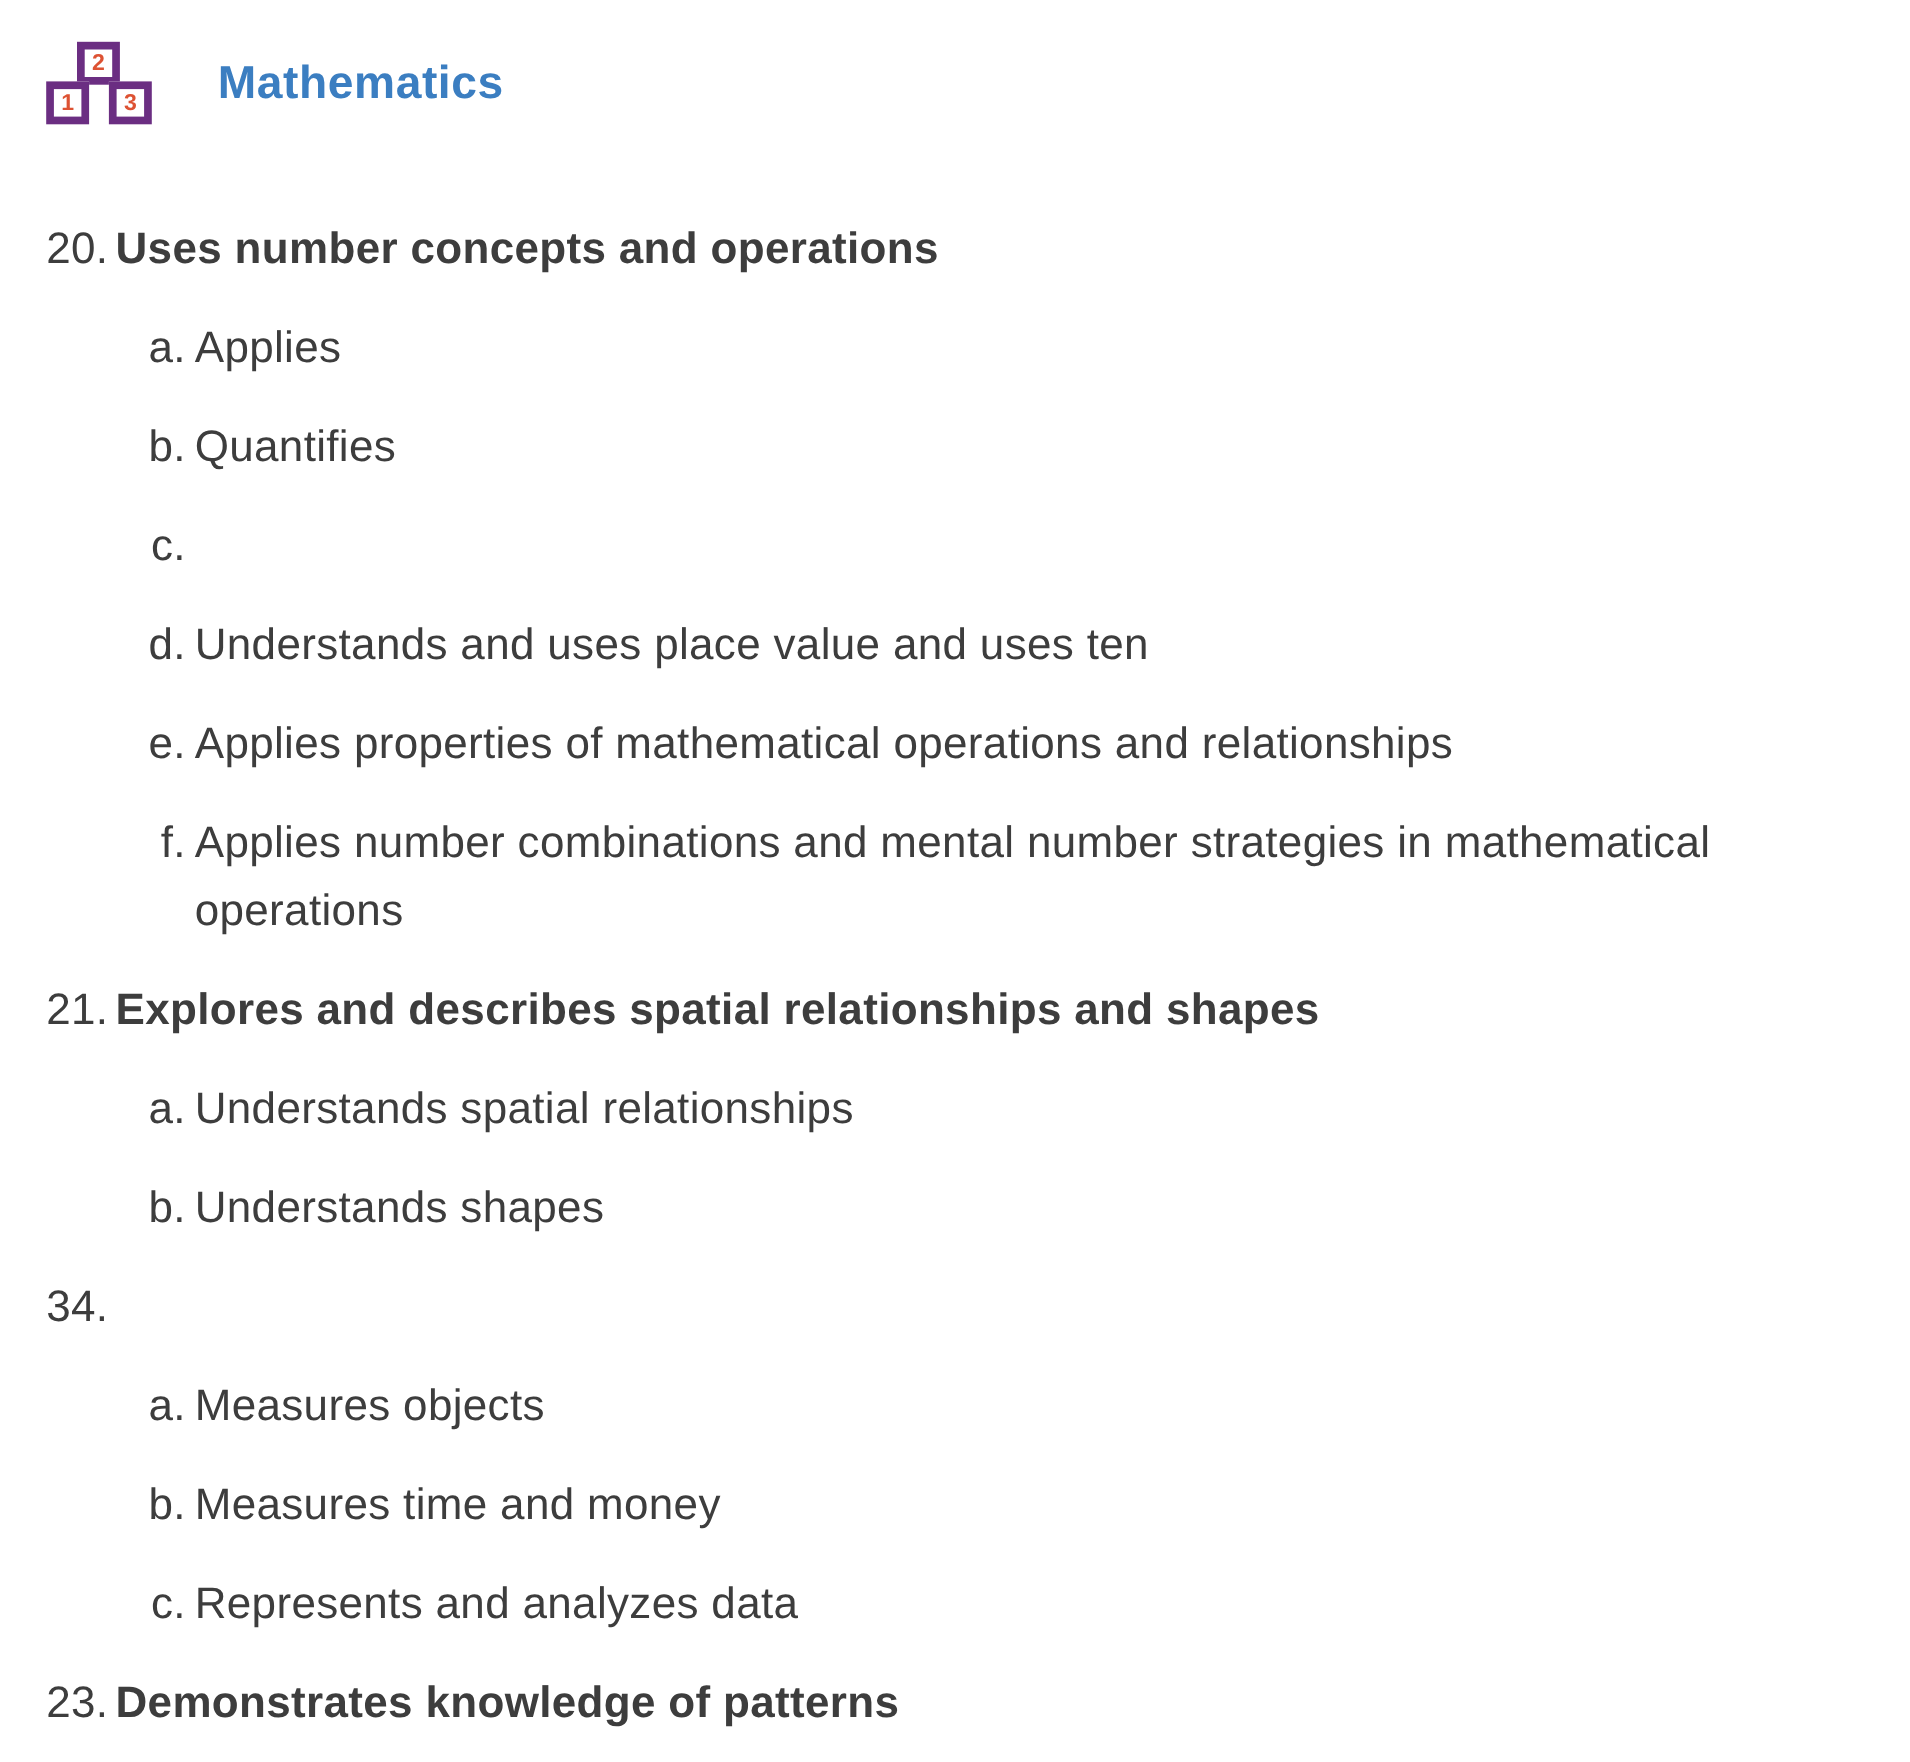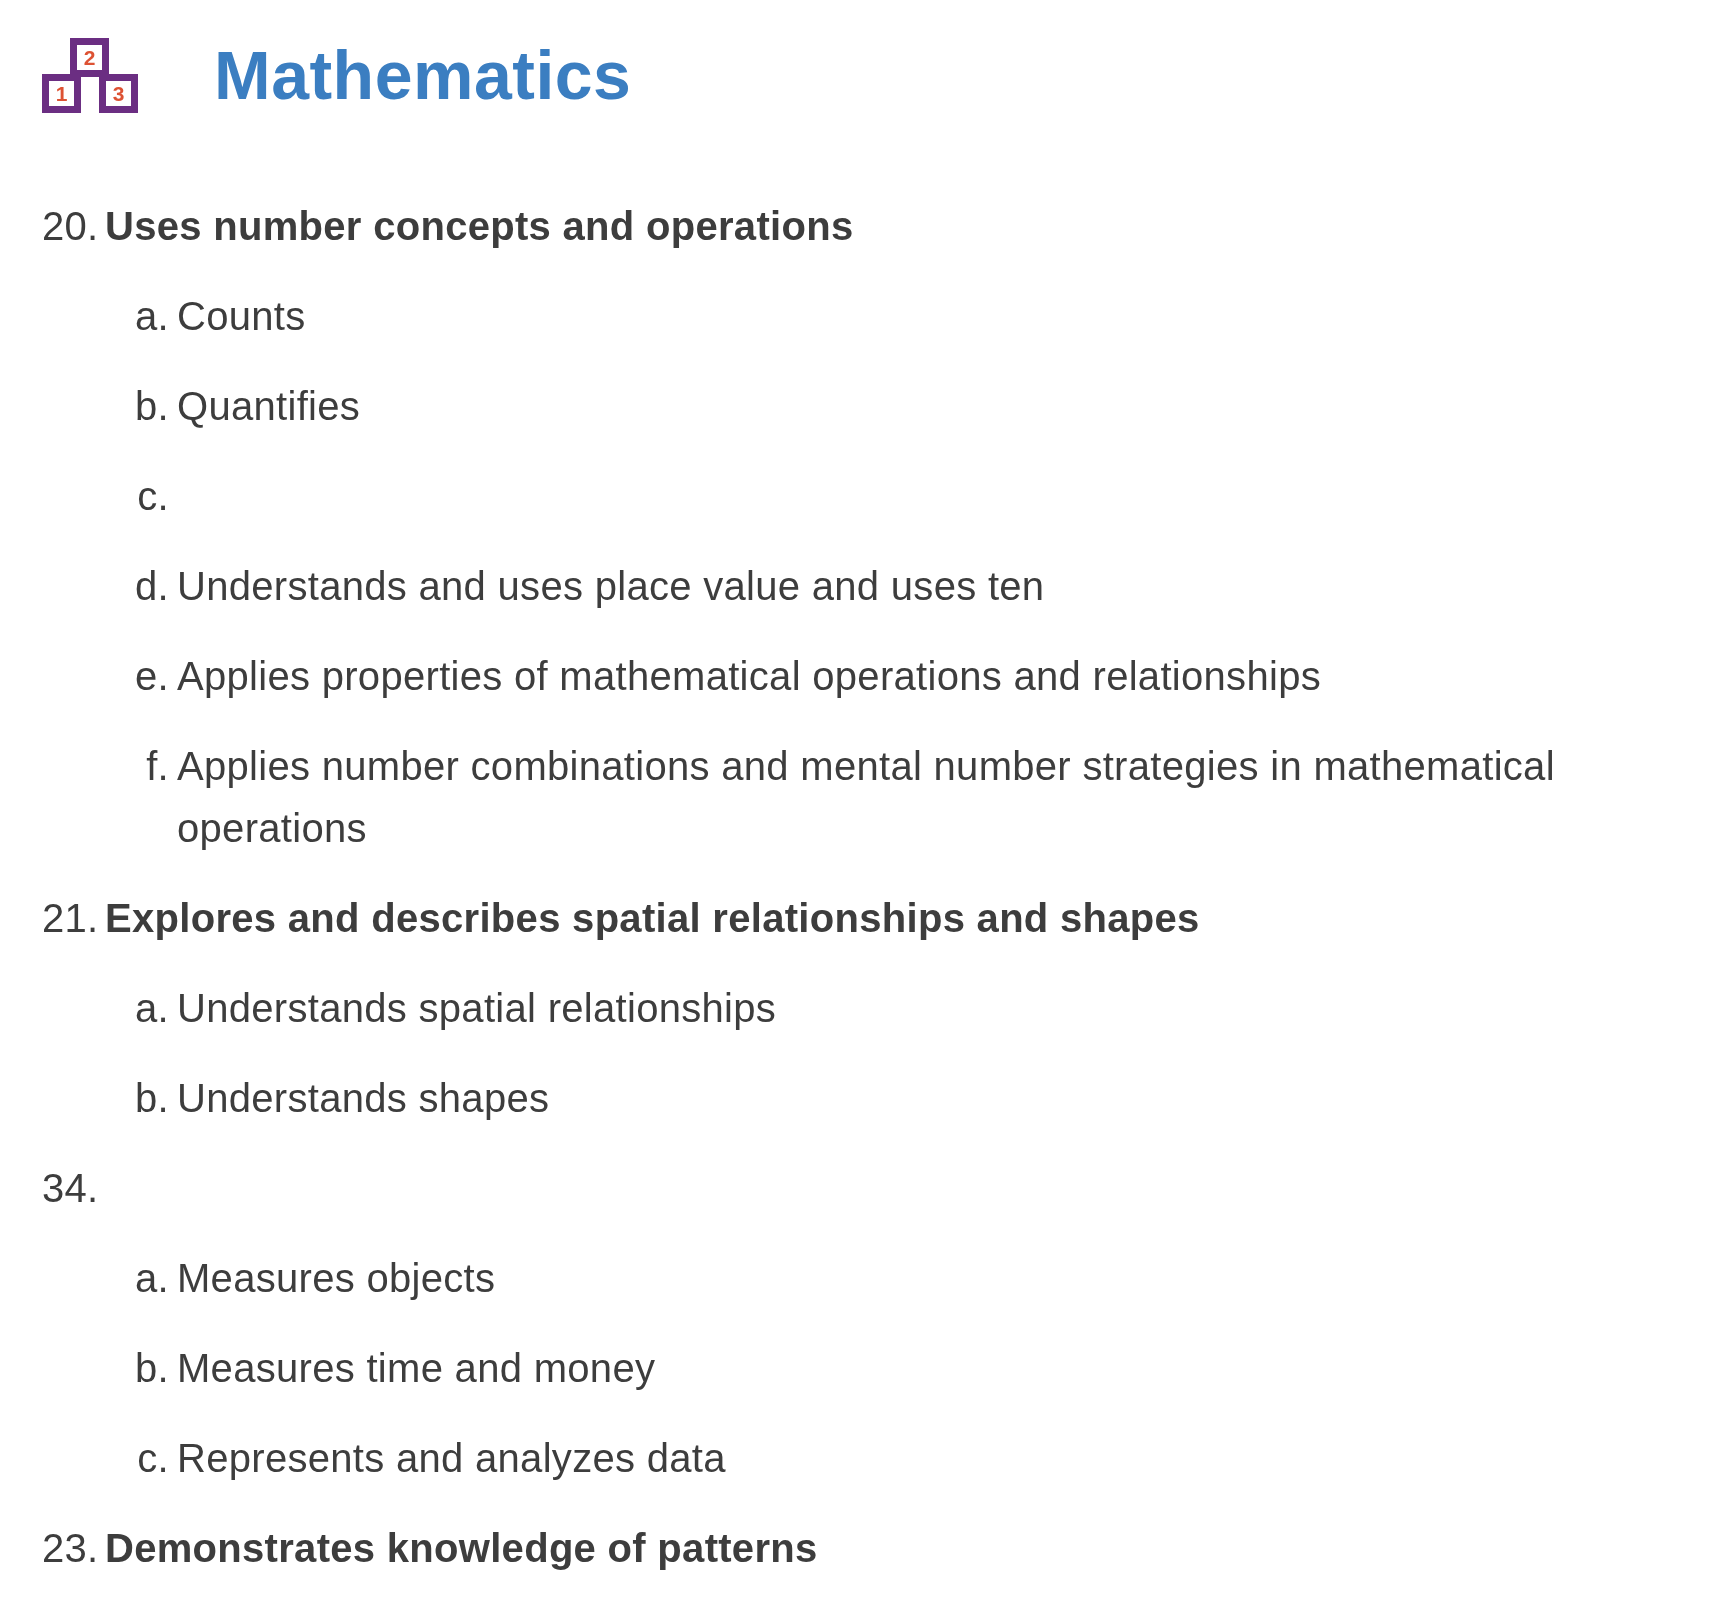--- a/index.html
+++ b/index.html
@@ -43,22 +43,22 @@
     line-height: 1;
     display: flex;
     align-items: center;
     justify-content: center;
   }
   .block.top          { left: 28px; top: 0; }
   .block.bottom-left  { left: 0;    top: 36px; }
   .block.bottom-right { left: 57px; top: 36px; }
 
   .page-title {
-    margin: 16px;
-    font-size: 68px;
+    margin: 0;
+    font-size: 42px;
     font-weight: 700;
     color: #3b7ec1;
     letter-spacing: 0.5px;
     line-height: 1.1;
   }
 
   
   ol.objectives {
     list-style: none;
     margin: 80px 0 0 0;
@@ -106,21 +106,21 @@
 
   <ol class="objectives">
       <li>
         <div class="sec-head line">
           <span class="sec-num">20.</span>
           <span class="sec-title">Uses number concepts and operations</span>
         </div>
         <ol class="sub">
           <li class="line">
             <span class="marker">a.</span>
-            <span class="item-text">Counts</span>
+            <span class="item-text">Applies</span>
           </li>
           <li class="line">
             <span class="marker">b.</span>
             <span class="item-text">Quantifies</span>
           </li>
           <li class="line">
             <span class="marker">c.</span>
           </li>
           <li class="line">
             <span class="marker">d.</span>

